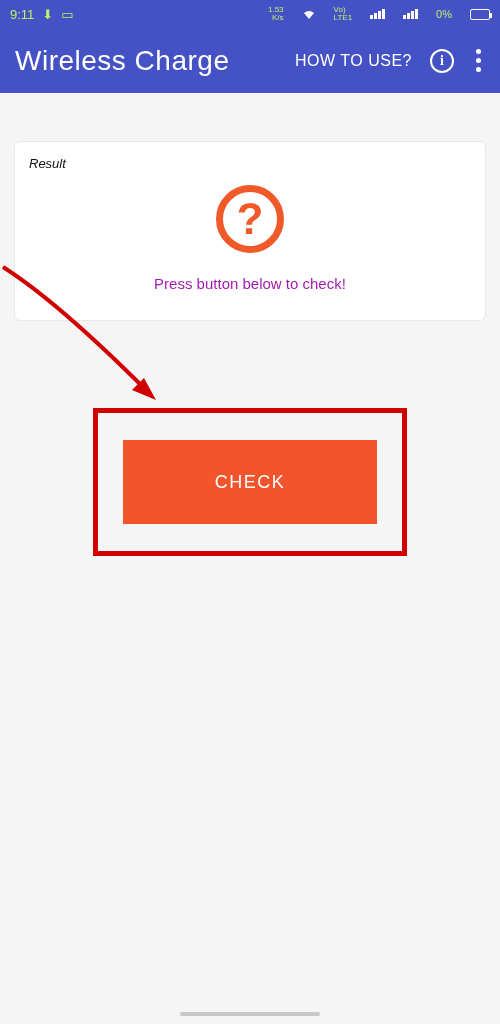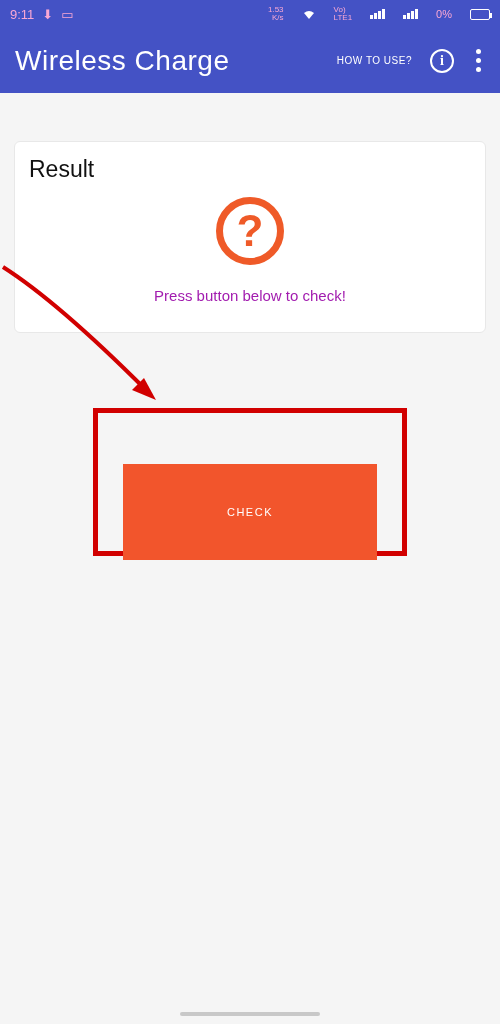--- a/index.html
+++ b/index.html
@@ -11,42 +11,42 @@
       position: relative;
       overflow: hidden;
     }
     .status-bar {
       background: #4452c5;
       height: 28px;
       display: flex;
       align-items: center;
       justify-content: space-between;
       padding: 0 10px;
-      color: #f9a8d4;
+      color: #bef264;
       font-size: 13px;
     }
     .status-left { display: flex; align-items: center; gap: 8px; }
     .status-right { display: flex; align-items: center; gap: 18px; font-size: 11px; }
     .status-right .small { font-size: 8px; line-height: 1; }
     .app-bar {
       background: #4452c5;
       height: 65px;
       display: flex;
       align-items: center;
       justify-content: space-between;
       padding: 0 15px;
       color: white;
     }
     .app-title {
       font-size: 28px;
       font-weight: 400;
       letter-spacing: 0.5px;
     }
     .app-actions { display: flex; align-items: center; gap: 18px; }
-    .how-to { font-size: 10px; letter-spacing: 0.5px; }
+    .how-to { font-size: 16px; letter-spacing: 0.5px; }
     .info-icon {
       width: 24px; height: 24px;
       border: 2.5px solid white;
       border-radius: 50%;
       display: flex; align-items: center; justify-content: center;
       font-size: 14px; font-weight: bold;
       font-family: Georgia, serif;
     }
     .menu-dots {
       display: flex; flex-direction: column; gap: 4px;
@@ -59,24 +59,25 @@
     .result-card {
       background: white;
       border: 1px solid #e8e8e8;
       border-radius: 6px;
       padding: 14px 14px 28px;
       margin-top: 28px;
       text-align: center;
     }
     .result-label {
       text-align: left;
-      font-size: 23px;
+      font-size: 13px;
       font-weight: 500;
       color: #111;
       margin-bottom: 14px;
+      font-style: italic;
     }
     .question-icon {
       width: 68px; height: 68px;
       border: 7px solid #ef5a28;
       border-radius: 50%;
       margin: 0 auto 22px;
       display: flex; align-items: center; justify-content: center;
       color: #ef5a28;
       font-size: 44px;
       font-weight: 900;
@@ -87,26 +88,26 @@
     }
     .highlight-box {
       position: absolute;
       left: 93px; top: 408px;
       width: 314px; height: 148px;
       border: 5px solid #d10000;
       pointer-events: none;
     }
     .check-button {
       position: absolute;
-      left: 123px; top: 464px;
-      width: 254px; height: 96px;
+      left: 123px; top: 440px;
+      width: 254px; height: 84px;
       background: #f2552c;
       color: white;
       display: flex; align-items: center; justify-content: center;
-      font-size: 11px;
+      font-size: 18px;
       letter-spacing: 1.5px;
       border: none;
       cursor: pointer;
     }
     .arrow-svg {
       position: absolute;
       left: -2px; top: 262px;
       width: 170px; height: 145px;
       pointer-events: none;
     }

